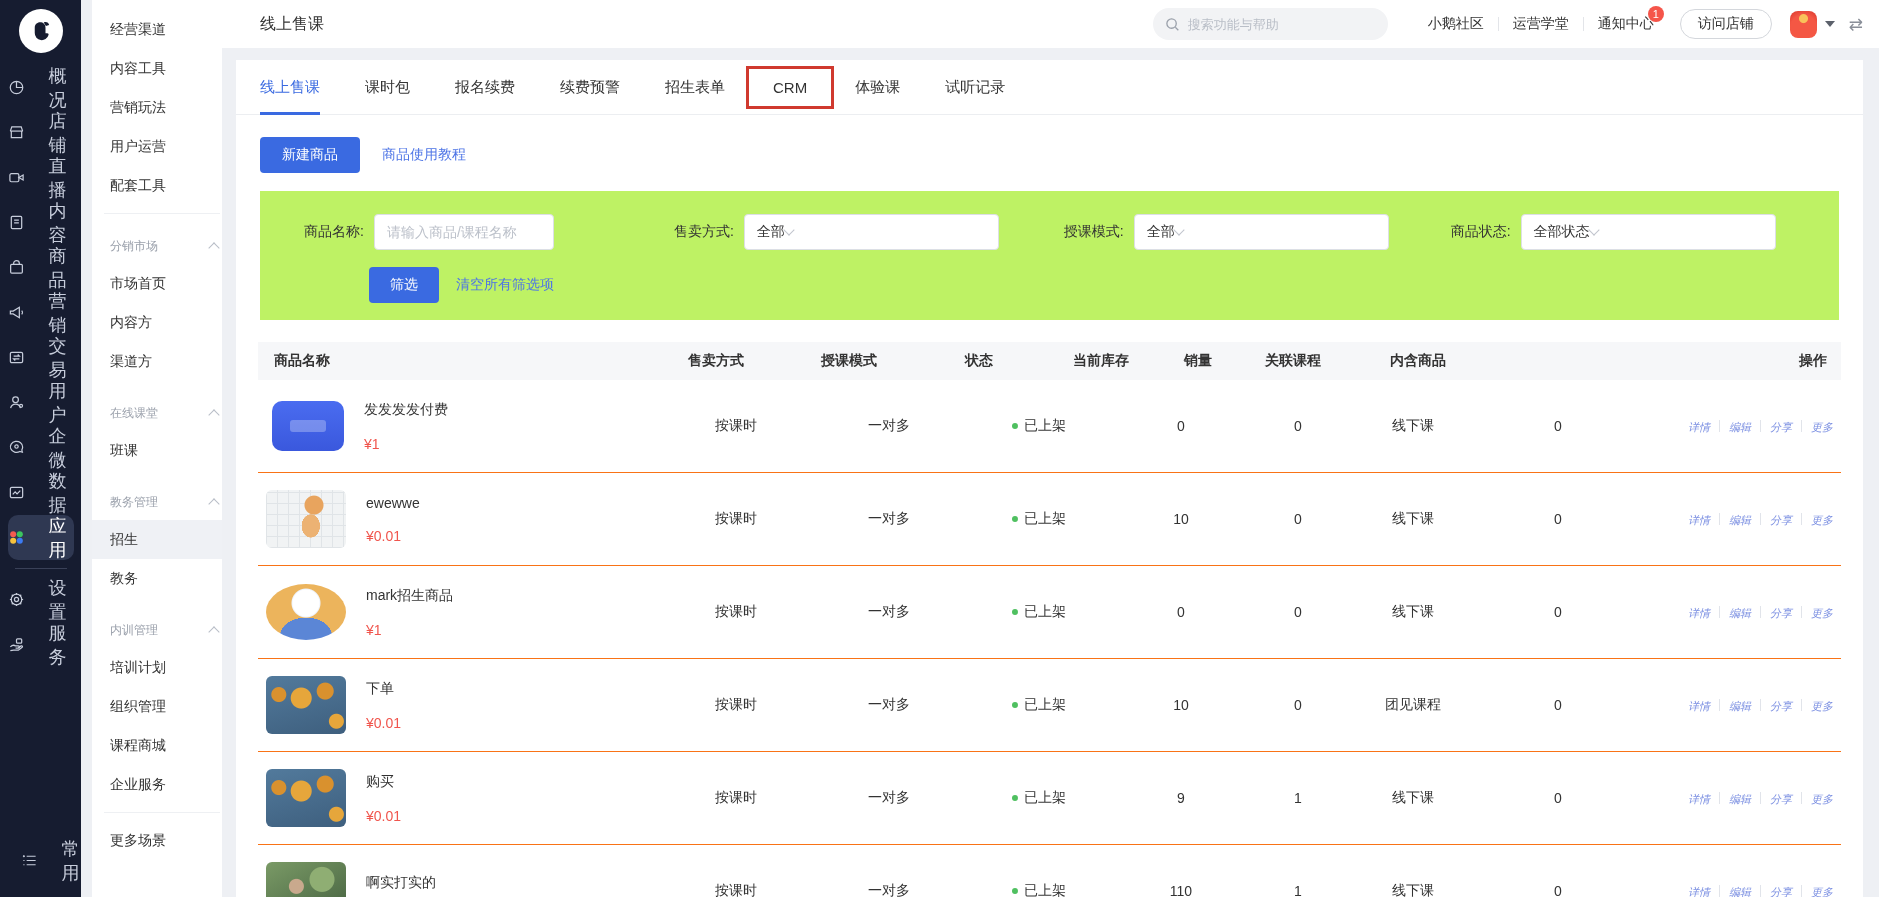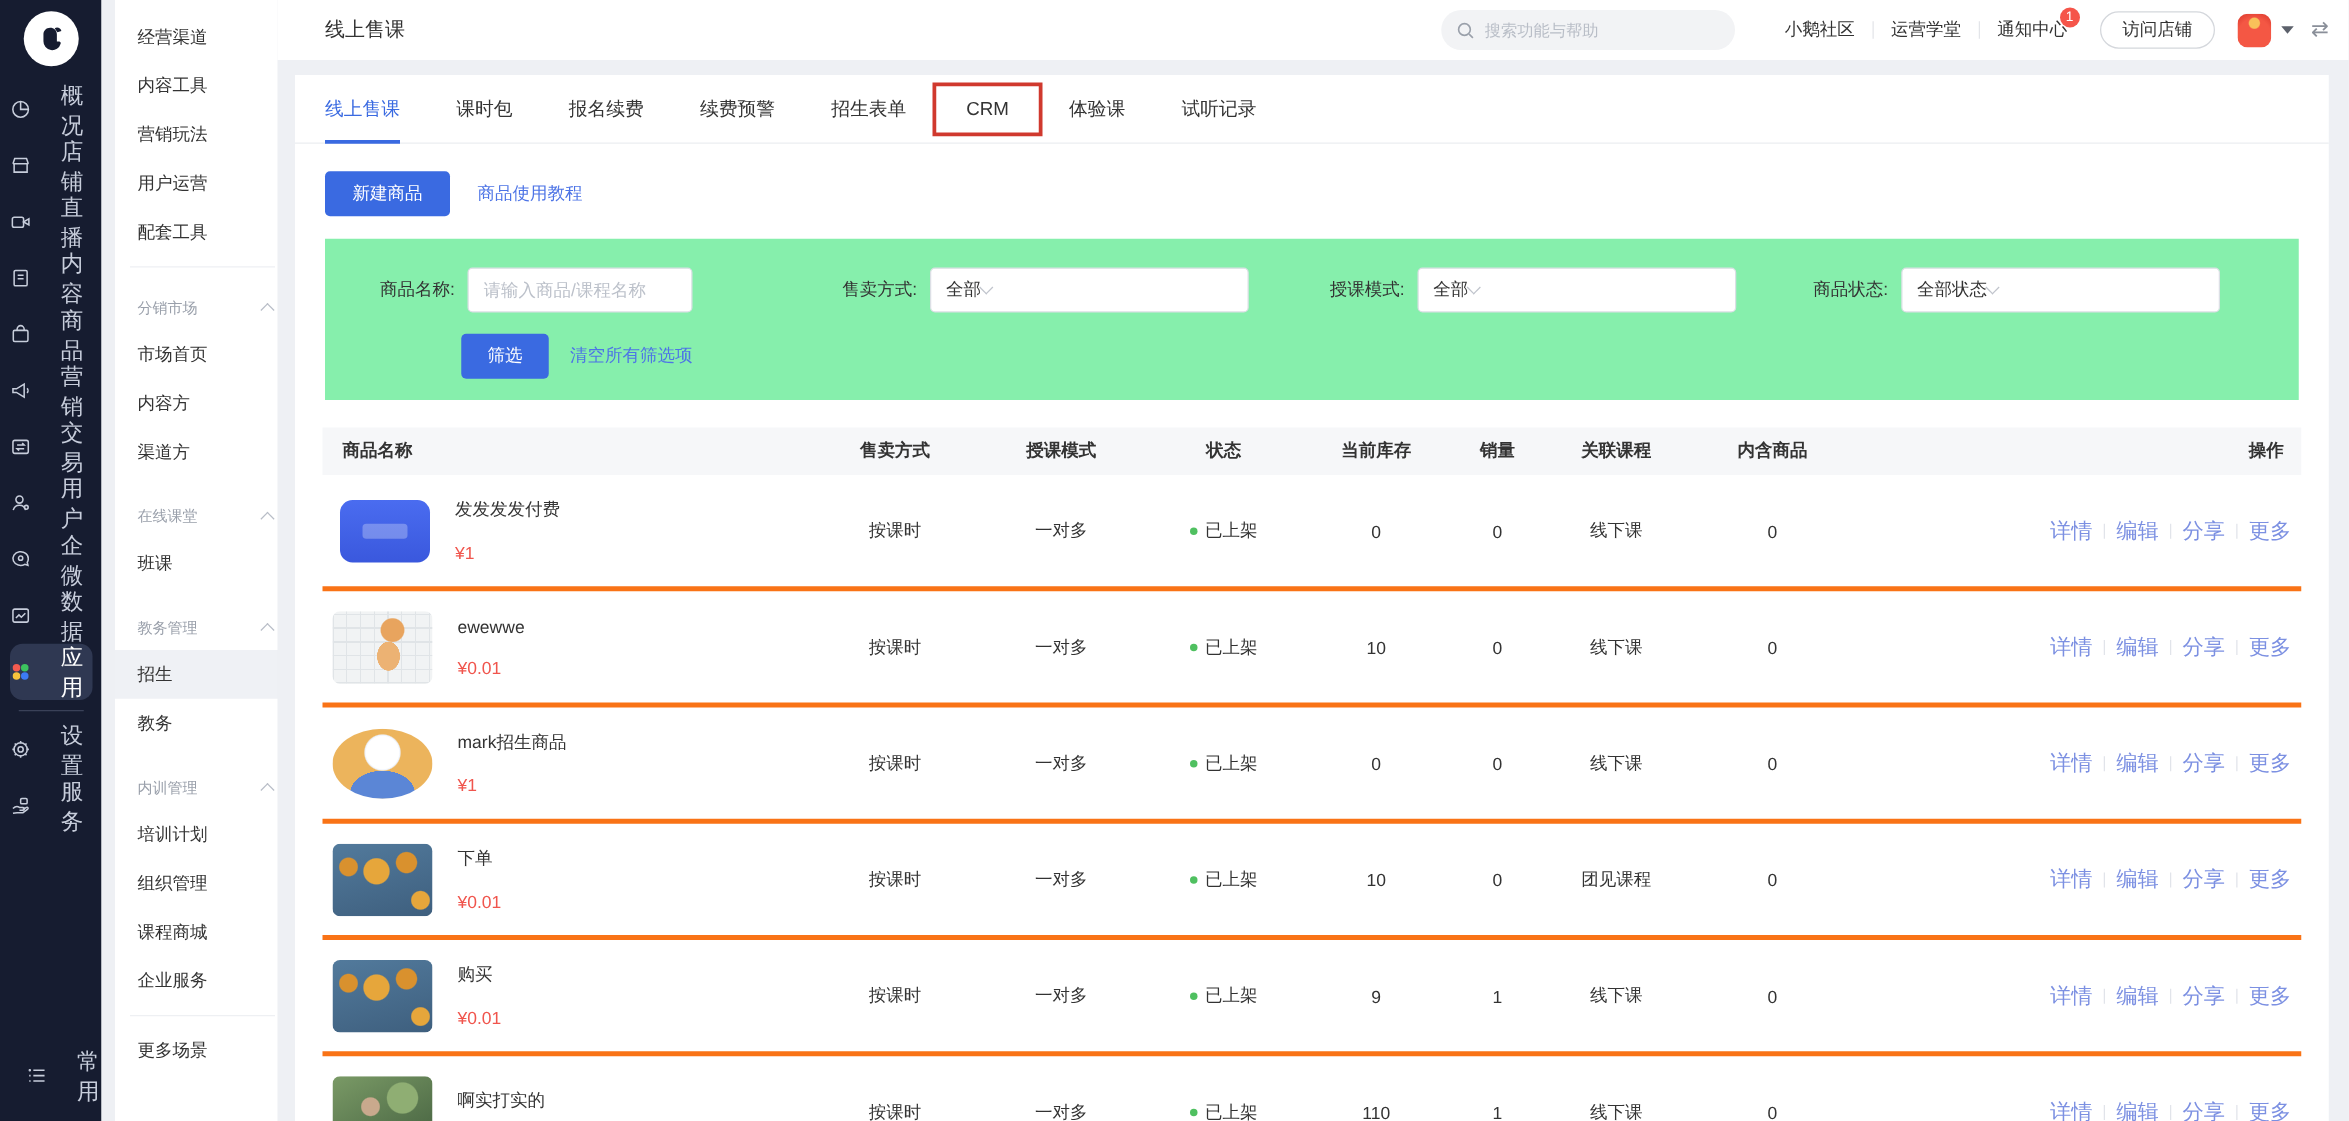--- a/index.html
+++ b/index.html
@@ -50,50 +50,50 @@
   .tabs { display:flex; align-items:center; height:55px; padding:0 24px; border-bottom:1px solid #eceef1; }
   .tab { margin-right:45px; font-size:15px; color:#333; cursor:pointer; position:relative; height:55px; display:flex; align-items:center; }
   .tab.active { color:#3a6ae1; }
   .tab.active::after { content:""; position:absolute; left:0; right:0; bottom:0; height:3px; background:#3a6ae1; }
   .tab.annotated { border:3px solid #d0392e; padding:10px 24px; margin:0 21px 0 -24px; height:auto; }
 
   .toolbar { display:flex; align-items:center; margin:22px 24px 0; }
   .btn-primary { height:36px; padding:0 22px; background:#3a6ae1; color:#fff; border:none; border-radius:4px; font-size:14px; cursor:pointer; font-family:inherit; }
   .link-blue { color:#4d74e6; font-size:14px; margin-left:22px; }
 
-  .filter-panel { margin:18px 24px 0; background:#86efac; padding:23px 44px 17px 44px; }
+  .filter-panel { margin:18px 24px 0; background:#bef264; padding:23px 44px 17px 44px; }
   .filter-row { display:flex; align-items:center; }
   .f-group { display:flex; align-items:center; }
   .f-label { color:#333; font-size:14px; margin-right:10px; white-space:nowrap; }
   .f-input { width:180px; height:36px; background:#fff; border:1px solid #dcdfe5; border-radius:4px; padding:0 12px; font-size:14px; color:#333; outline:none; font-family:inherit; }
   .f-input::placeholder { color:#bcc1ca; }
   .f-select { width:255px; height:36px; background:#fff; border:1px solid #dcdfe5; border-radius:4px; padding:0 12px; font-size:14px; color:#333; display:flex; align-items:center; justify-content:flex-start; cursor:pointer; }
   .chev-down { width:8px; height:8px; border-left:1px solid #c0c4cc; border-bottom:1px solid #c0c4cc; transform:rotate(-45deg); margin-top:-4px; }
   .filter-row2 { margin-top:17px; padding-left:65px; display:flex; align-items:center; }
   .btn-filter { height:36px; padding:0 21px; background:#3a6ae1; color:#fff; border:none; border-radius:4px; font-size:14px; cursor:pointer; font-family:inherit;text-align:center; }
   .clear-link { color:#4d74e6; font-size:14px; margin-left:17px; }
 
   
   .table { margin:22px 22px 0; }
   .t-grid { display:grid; grid-template-columns:390px 136px 130px 130px 114px 80px 110px 140px 1fr; align-items:center; }
   .t-head { background:#f6f7f9; height:38px; font-weight:700; font-size:14px; color:#333; }
   .t-head .cell { text-align:center; }
   .t-head .cell:first-child { text-align:left; padding-left:16px; }
   .t-head .cell:last-child { text-align:right; padding-right:14px; }
-  .t-row { height:93px; border-bottom:4px solid #f97316; }
+  .t-row { height:93px; border-bottom:1px solid #f97316;gap:20px; }
   .cell { text-align:center; font-size:14px; color:#333; }
   .name-cell { display:flex; align-items:center; text-align:left; padding-left:8px; }
   .thumb { width:80px; height:58px; border-radius:6px; flex:none; }
   .name-price { margin-left:20px; }
   .p-name { font-size:14px; color:#333; margin-bottom:17px; }
   .p-price { font-size:14px; color:#f0554d; }
   .status-cell { display:flex; align-items:center; justify-content:center; gap:6px; }
   .dot { width:6px; height:6px; border-radius:50%; background:#4fc060; }
   .actions-cell { text-align:right; padding-right:8px; white-space:nowrap; }
-  .action-link { color:#7c90e2; font-size:17px; }
+  .action-link { color:#7c90e2; font-size:11px;font-style:italic; }
   .a-sep { display:inline-block; width:1px; height:12px; background:#e1e4ea; margin:0 9px; vertical-align:-1px; }
 
   
   .thumb-0 { width:72px; height:50px; margin-left:6px; border-radius:10px;
     background:linear-gradient(180deg,#4a6cf0,#3a58dd);
     position:relative; }
   .thumb-0::after { content:""; position:absolute; left:18px; top:19px; width:36px; height:12px; border-radius:3px; background:rgba(255,255,255,.28); }
   .thumb-1 { background:
     radial-gradient(circle at 60% 26%, #e8a45e 0 9px, transparent 10px),
     radial-gradient(ellipse 15px 19px at 56% 62%, #ecb273 0 60%, transparent 62%),

